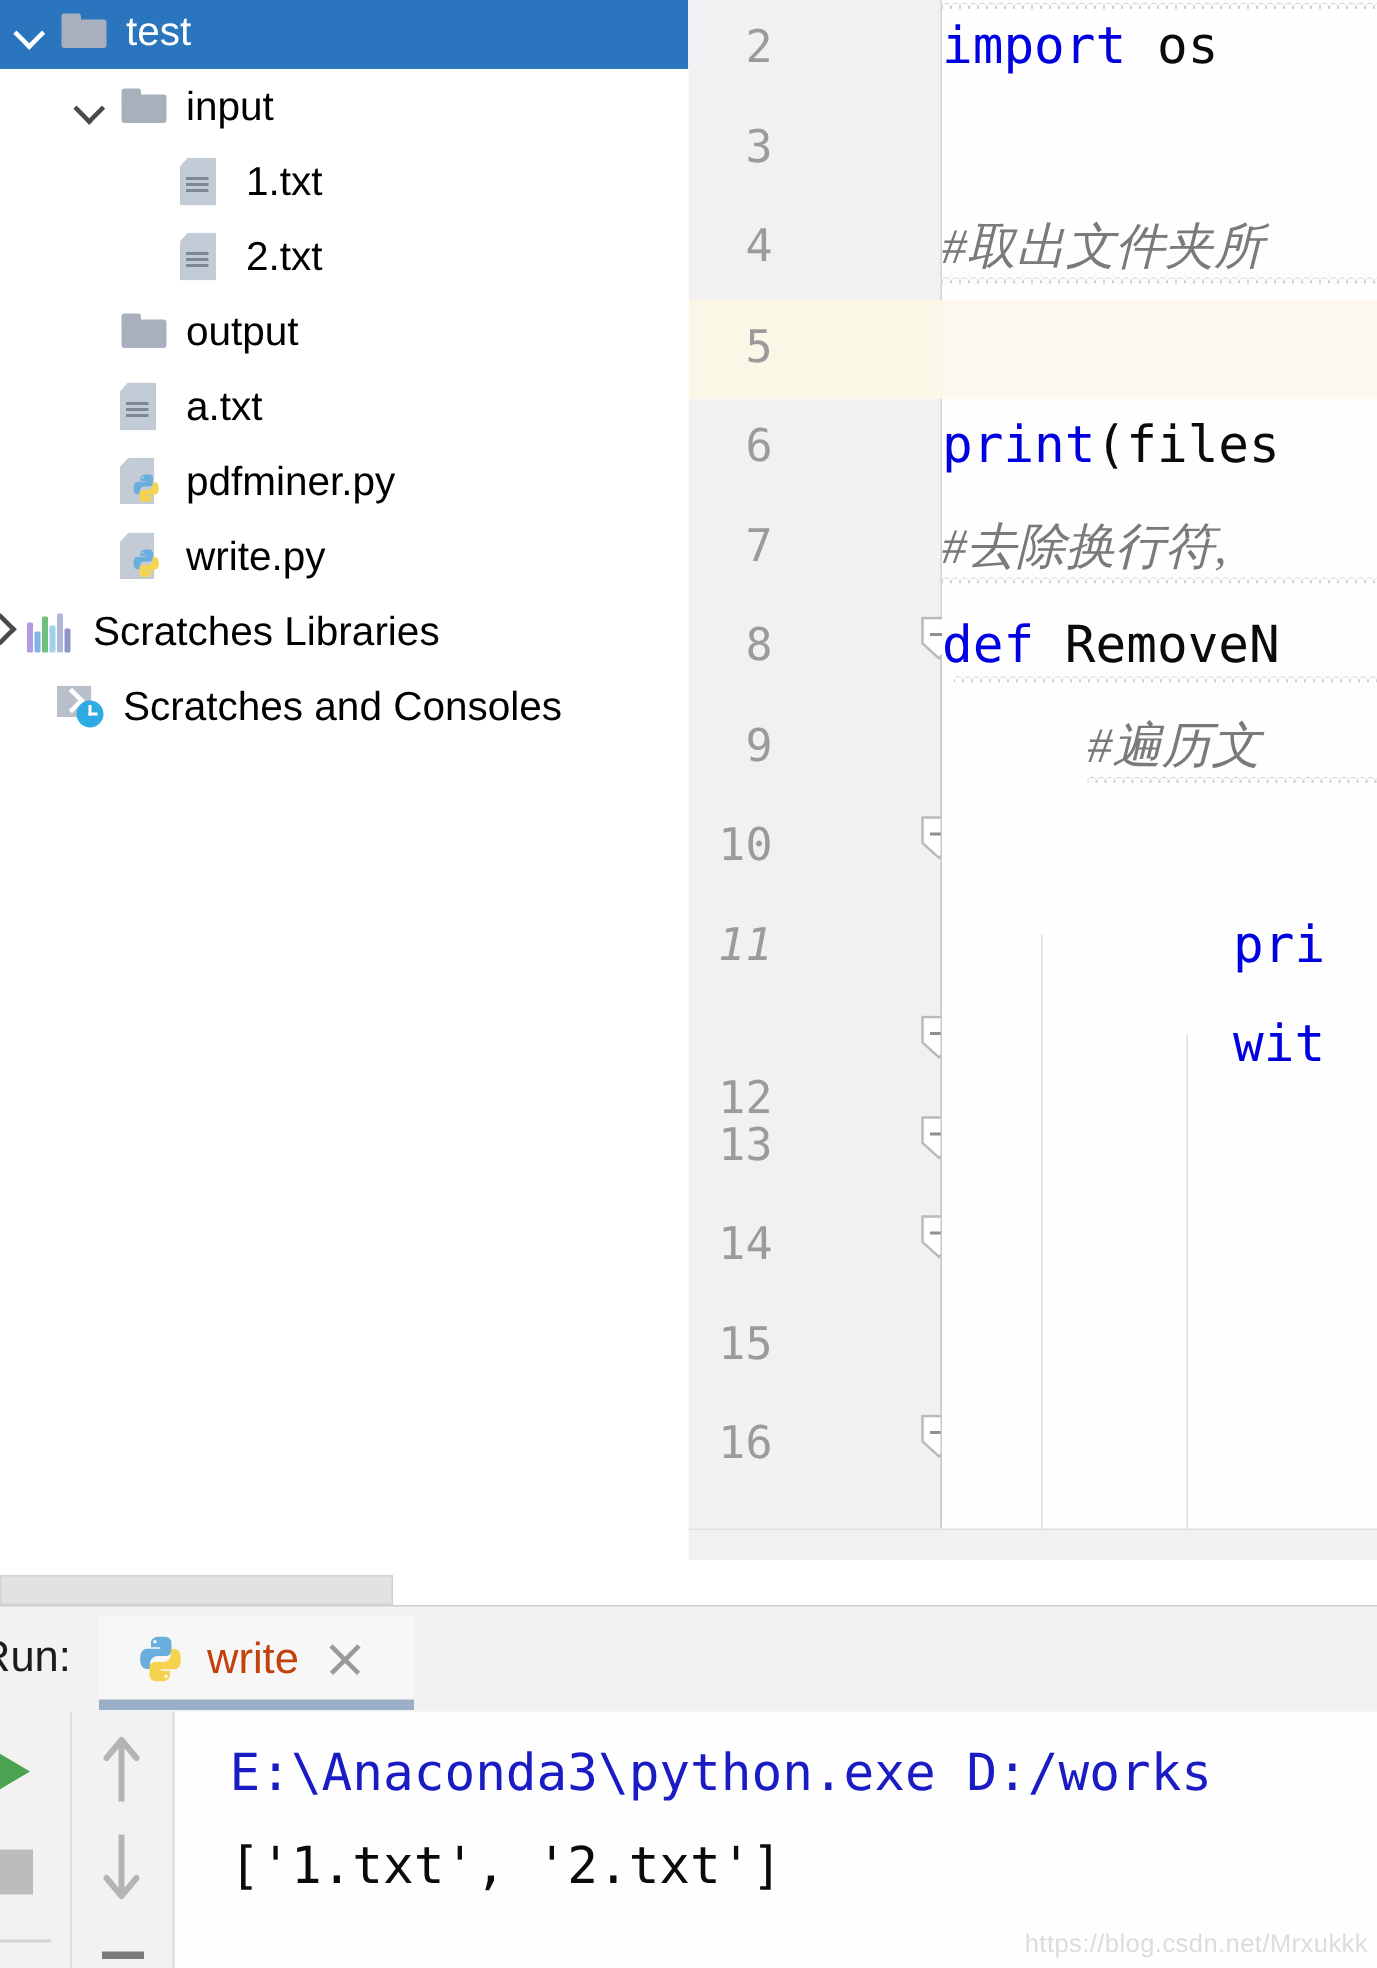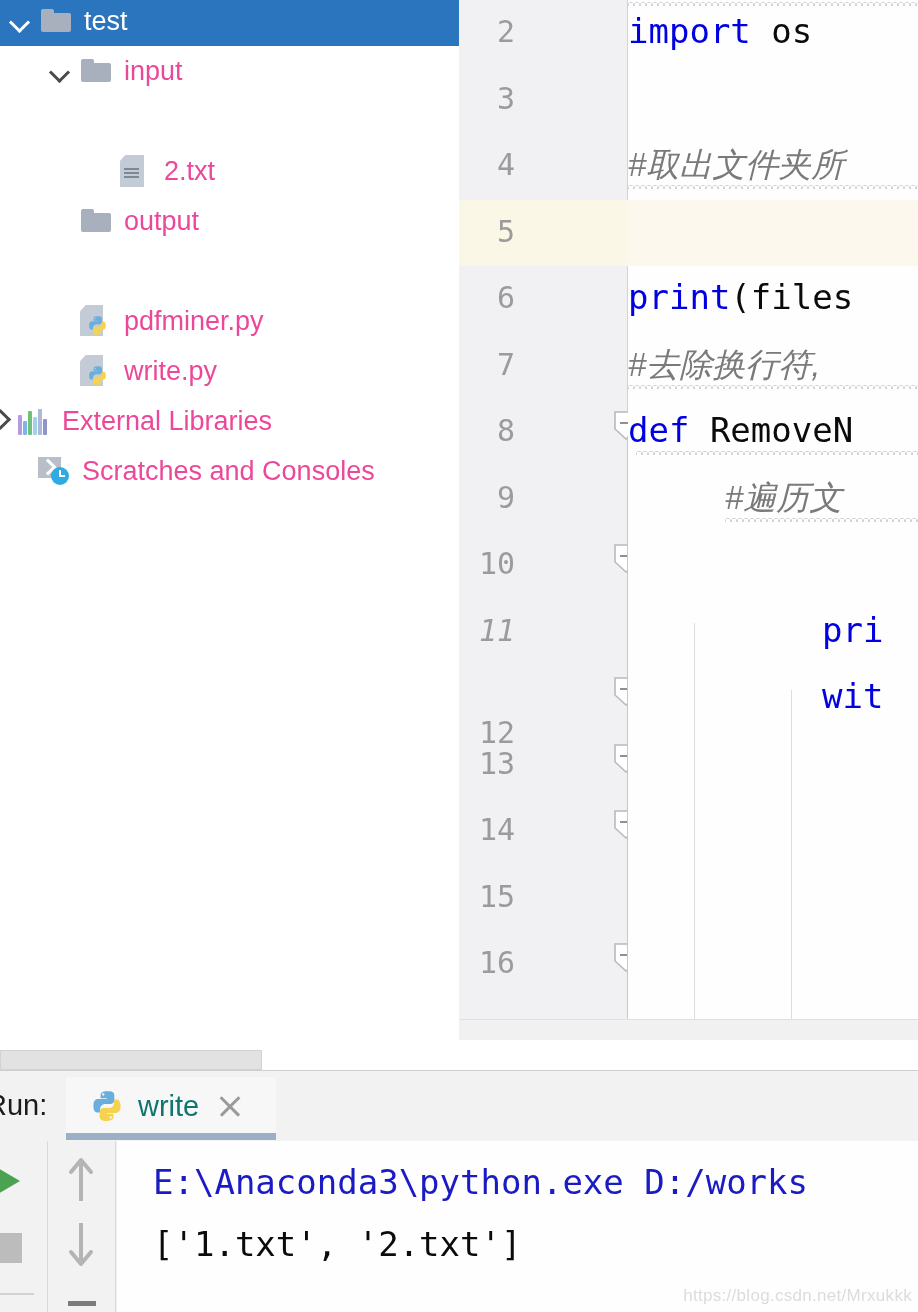--- a/index.html
+++ b/index.html
@@ -12,21 +12,21 @@
   #app{position:relative;width:918px;height:1312px;}
 
   
   #project-pane{
     position:absolute;left:0;top:0;width:459px;height:1040px;
     background:#ffffff;overflow:hidden;
   }
   .tree-row{
     position:absolute;left:0;right:0;height:50px;
     display:flex;align-items:center;
-    font-size:27px;color:#ec4899;white-space:nowrap;
+    font-size:27px;color:#000000;white-space:nowrap;
   }
   .tree-row.selected{background:#2a75bd;color:#ffffff;}
   .chev{
     width:26px;height:26px;flex:0 0 26px;position:relative;margin-right:6px;
   }
   .chev.down::after{
     content:"";position:absolute;left:4px;top:7px;
     width:12px;height:12px;border-right:3px solid #4a4a4a;border-bottom:3px solid #4a4a4a;
     transform:rotate(45deg);
   }
@@ -125,21 +125,21 @@
     position:absolute;left:169px;top:0;right:0;height:1019px;background:#fefeff;
   }
   .codeline{
     position:absolute;left:0;white-space:pre;
     font-family:"DejaVu Sans Mono", monospace;font-size:34px;line-height:1;
   }
   .kw{color:#0000e0;}
   .pl{color:#0b0b0b;}
   .cmt{
     color:#7a7a7a;font-style:italic;
-    font-family:Liberation Sans, sans-serif;font-size:33px;
+    font-family:Liberation Serif, serif;font-size:33px;
   }
   .hl-row{
     position:absolute;left:0;right:0;height:66px;background:#fcf8ed;
   }
   .hl-gutter{
     position:absolute;left:0;width:169px;height:66px;background:#fbf7e6;
   }
   .squiggle{
     position:absolute;height:6px;
     background:
@@ -161,21 +161,21 @@
     position:absolute;left:-14px;top:18px;font-size:29px;color:#1c1c1c;
   }
   #run-tab{
     position:absolute;left:66px;top:6px;width:210px;height:58px;
     background:#f7f7f7;display:flex;align-items:center;
   }
   #run-tab-underline{
     position:absolute;left:66px;top:62px;width:210px;height:7px;background:#9bb0c6;
   }
   #run-tab .py-snake{position:static;width:34px;height:34px;margin:0 14px 0 24px;flex:0 0 34px;}
-  #run-tab-name{font-size:29px;color:#0f766e;}
+  #run-tab-name{font-size:29px;color:#c2410c;}
   #run-tab-close{
     margin-left:18px;width:26px;height:26px;position:relative;flex:0 0 26px;
   }
   #run-tab-close::before,#run-tab-close::after{
     content:"";position:absolute;left:0;top:12px;width:26px;height:2.5px;background:#9a9a9a;
   }
   #run-tab-close::before{transform:rotate(45deg);}
   #run-tab-close::after{transform:rotate(-45deg);}
 
   #run-toolbar-left{
@@ -226,35 +226,51 @@
         <span class="lbl">test</span>
       </div>
       <div class="tree-row" style="top: 46px;">
         <div style="width: 48px; flex: 0 0 auto;"></div>
         <div class="chev down"></div>
         <div class="ico" style="display: flex; align-items: center;">
           <span class="ic-folder"></span>
         </div>
         <span class="lbl">input</span>
       </div>
+      <div class="tree-row" style="top: 96px;">
+        <div style="width: 88px; flex: 0 0 auto;"></div>
+        <div class="chev blank"></div>
+        <div class="ico" style="display: flex; align-items: center;">
+          <span class="ic-txt"></span>
+        </div>
+        <span class="lbl">1.txt</span>
+      </div>
       <div class="tree-row" style="top: 146px;">
         <div style="width: 88px; flex: 0 0 auto;"></div>
         <div class="chev blank"></div>
         <div class="ico" style="display: flex; align-items: center;">
           <span class="ic-txt"></span>
         </div>
         <span class="lbl">2.txt</span>
       </div>
       <div class="tree-row" style="top: 196px;">
         <div style="width: 48px; flex: 0 0 auto;"></div>
         <div class="chev blank"></div>
         <div class="ico" style="display: flex; align-items: center;">
           <span class="ic-folder"></span>
         </div>
         <span class="lbl">output</span>
+      </div>
+      <div class="tree-row" style="top: 246px;">
+        <div style="width: 48px; flex: 0 0 auto;"></div>
+        <div class="chev blank"></div>
+        <div class="ico" style="display: flex; align-items: center;">
+          <span class="ic-txt"></span>
+        </div>
+        <span class="lbl">a.txt</span>
       </div>
       <div class="tree-row" style="top: 346px;">
         <div style="width: 48px; flex: 0 0 auto;"></div>
         <div class="chev blank"></div>
         <div class="ico" style="display: flex; align-items: center;">
           <span class="ic-py">
             <svg class="py-snake" style="width:21px;height:21px" viewBox="0 0 32 32">
               <path fill="#6aaede" d="M15.6 2c-3.3 0-5.6 1.2-5.6 3.6v3h5.9v.9H7.7C5.3 9.5 3.2 11 3.2 15.9c0 4.6 1.9 6.3 4.1 6.3h2.2v-3.5c0-2.5 2.2-4.6 4.8-4.6h5.1c2 0 3.5-1.6 3.5-3.5V5.6C22.9 3.6 21 2 18.7 2h-3.1zm-3.1 2.1c.6 0 1.1.5 1.1 1.1s-.5 1.1-1.1 1.1-1.1-.5-1.1-1.1.5-1.1 1.1-1.1z"></path>
               <path fill="#f5d34f" d="M16.4 30c3.3 0 5.6-1.2 5.6-3.6v-3h-5.9v-.9h8.2c2.4 0 4.5-1.5 4.5-6.4 0-4.6-1.9-6.3-4.1-6.3h-2.2v3.5c0 2.5-2.2 4.6-4.8 4.6h-5.1c-2 0-3.5 1.6-3.5 3.5v5c0 2 1.9 3.6 4.2 3.6h3.1zm3.1-2.1c-.6 0-1.1-.5-1.1-1.1s.5-1.1 1.1-1.1 1.1.5 1.1 1.1-.5 1.1-1.1 1.1z"></path>
             </svg>
@@ -281,21 +297,21 @@
         <div class="ico" style="display: flex; align-items: center;">
           <span class="ic-bars">
             <i style="left:0px;height:20px;background:#b49adf"></i>
             <i style="left:5px;height:14px;background:#7fb4e8"></i>
             <i style="left:10px;height:24px;background:#6fc07a"></i>
             <i style="left:15px;height:18px;background:#9fd3ea"></i>
             <i style="left:20px;height:26px;background:#b0b8d8"></i>
             <i style="left:25px;height:16px;background:#8e96c8"></i>
           </span>
         </div>
-        <span class="lbl">External Libraries</span>
+        <span class="lbl">Scratches Libraries</span>
       </div>
       <div class="tree-row" style="top: 446px;">
         <div style="width: 6px; flex: 0 0 auto;"></div>
         <div class="chev blank"></div>
         <div class="ico" style="display: flex; align-items: center;">
           <span class="ic-scr">
             <span class="sq"></span>
             <span class="gt"></span>
             <span class="clock"></span>
           </span>

